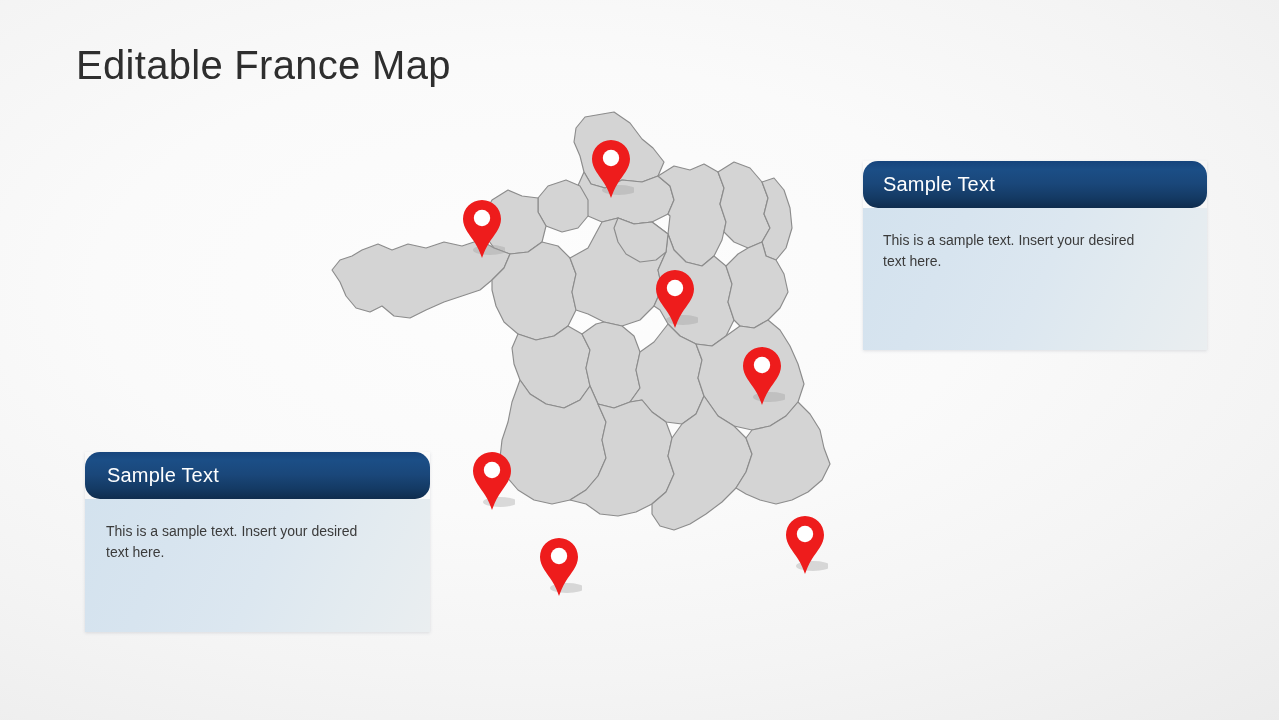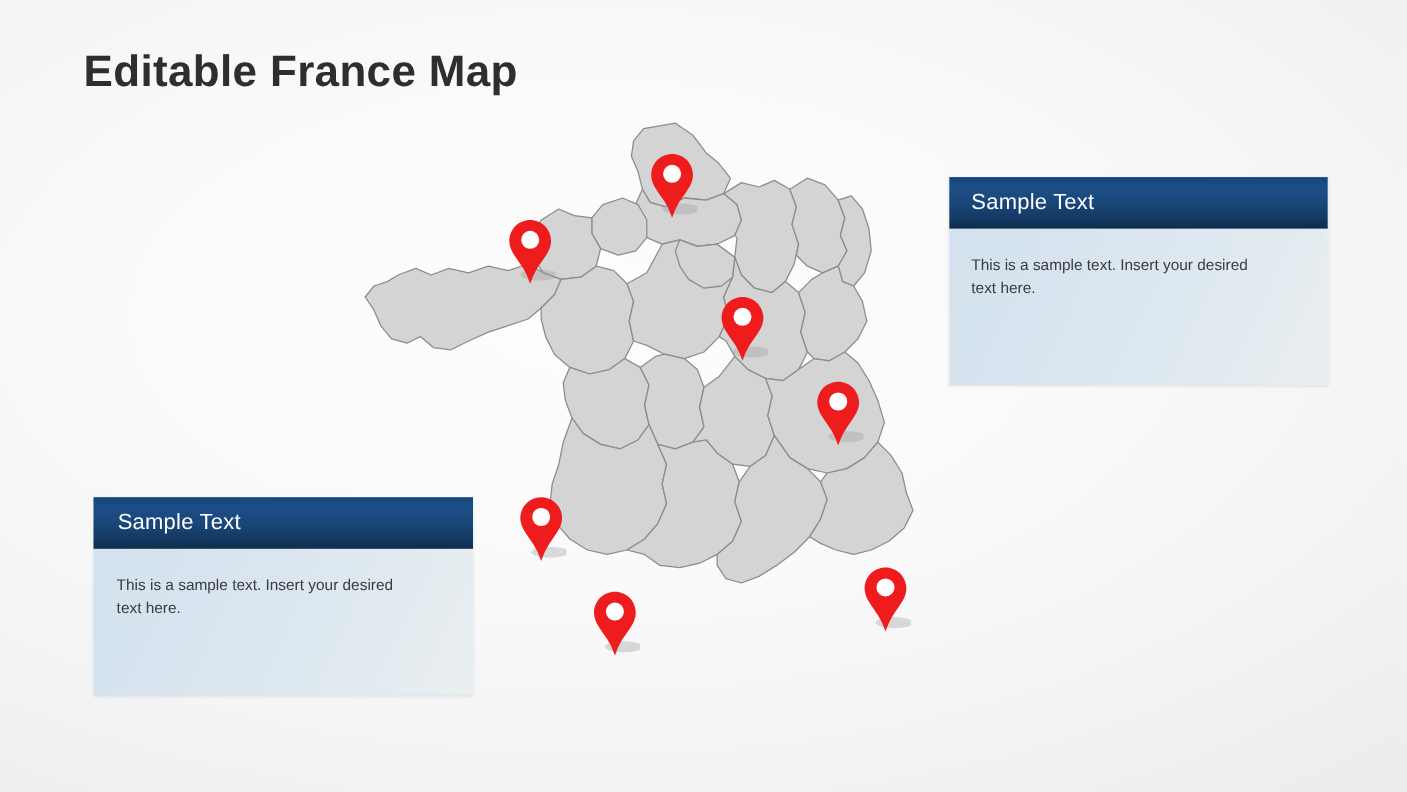--- a/index.html
+++ b/index.html
@@ -29,21 +29,21 @@
         #e7e7e7 88%,
         #e4e4e4 100%);
   }
 
   
   #page-title {
     position: absolute;
     left: 76px;
     top: 42px;
     font-size: 40px;
-    font-weight: 700;
+    font-weight: 400;
     letter-spacing: 0.3px;
     color: #2e2e2e;
     white-space: nowrap;
     line-height: 1.15;
   }
 
   
   #map-wrap {
     position: absolute;
     left: 322px;
@@ -86,20 +86,21 @@
         #1a477a 48%,
         #143a64 78%,
         #0f2c4d 100%);
     color: #ffffff;
     font-size: 20px;
     font-weight: 400;
     letter-spacing: 0.2px;
     display: flex;
     align-items: center;
     box-sizing: border-box;
+    border-radius: 15px;
   }
   .callout-body {
     position: relative;
     background: linear-gradient(115deg,
         #d3e2ee 0%,
         #d7e4ef 26%,
         #dce7f0 52%,
         #e3ebf0 76%,
         #eaeef0 100%);
     color: #3b3b3b;

